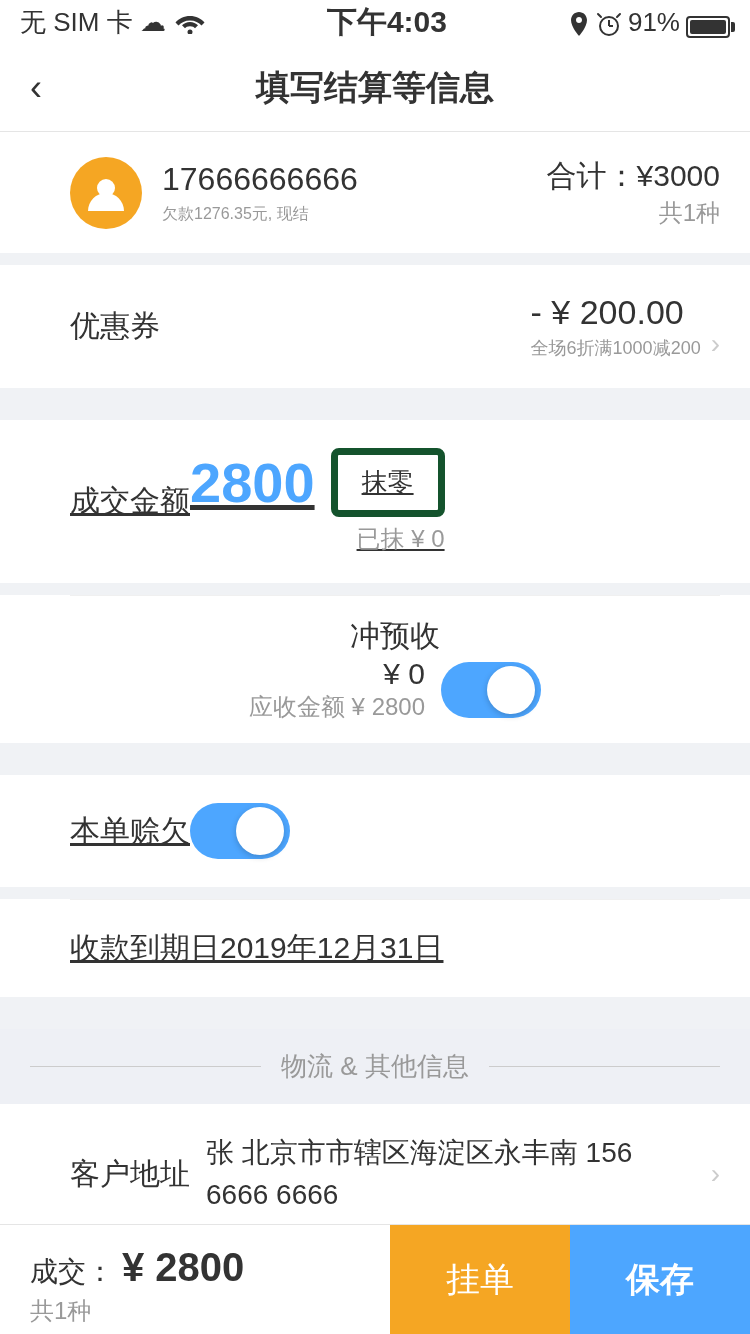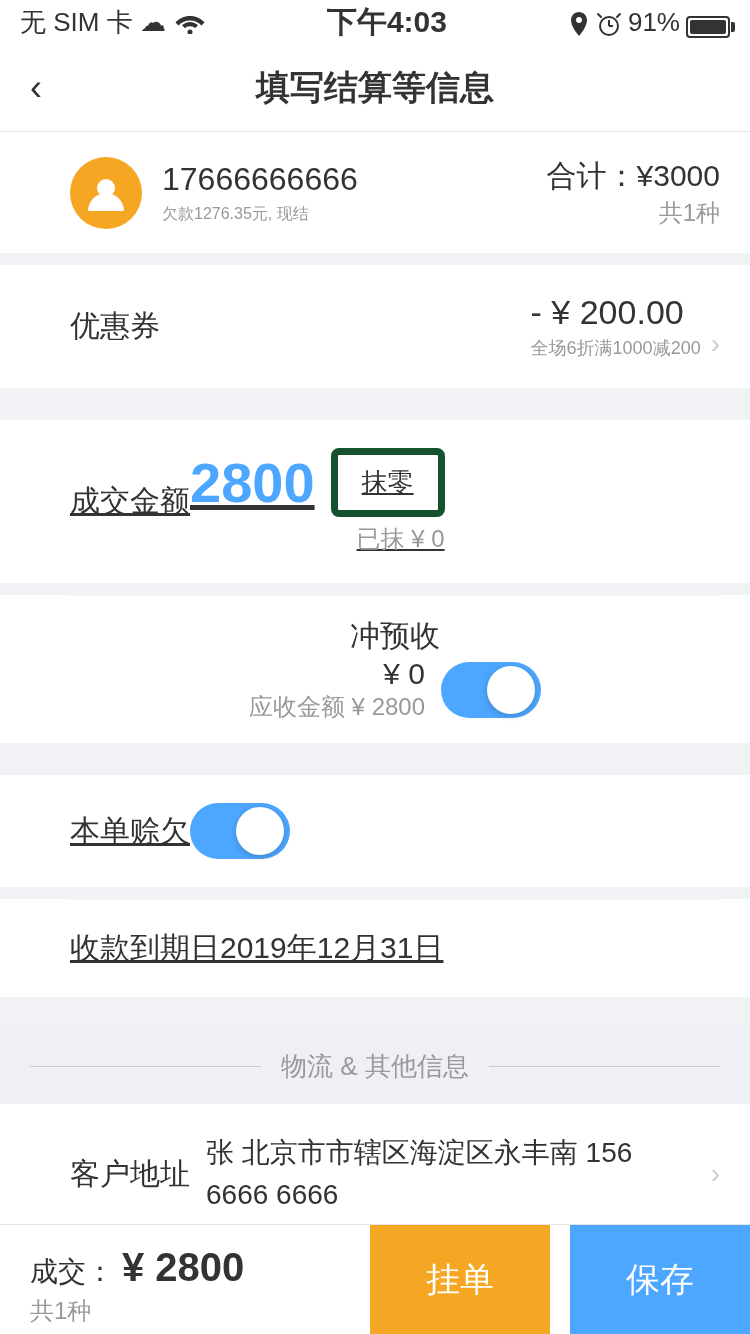--- a/index.html
+++ b/index.html
@@ -269,23 +269,22 @@
     }
     .btn-save {
       width: 180px;
       height: 110px;
       background: #4da6ff;
       display: flex;
       align-items: center;
       justify-content: center;
       font-size: 34px;
       color: #fff;
-      font-weight: 400;
+      font-weight: 700;
       cursor: pointer;
-      margin-left: 20px;
     }
   </style>
 </head>
 <body>
 
 <div class="status-bar">
   <div class="status-left">
     <span>无 SIM 卡 ☁</span>
     <svg width="32" height="24" viewBox="0 0 32 24">
       <path d="M16 6C10 6 5 8.5 1.5 12.5L4.5 15.5C7 12.5 11.2 10.5 16 10.5s9 2 11.5 5L30.5 12.5C27 8.5 22 6 16 6z" fill="#333"></path>

